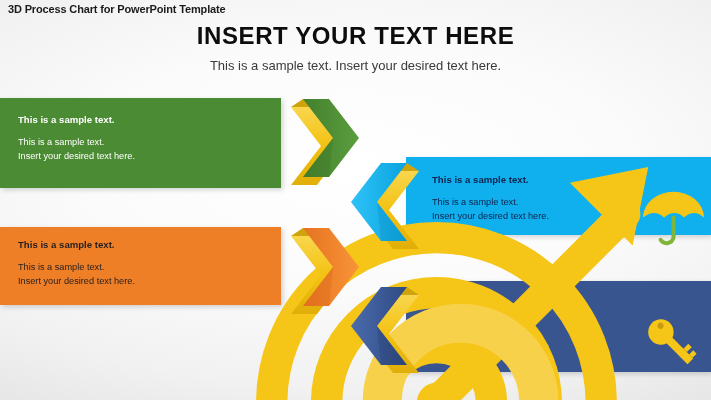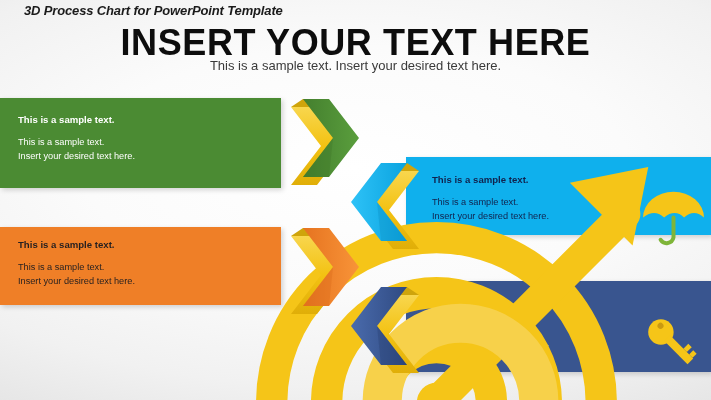--- a/index.html
+++ b/index.html
@@ -9,29 +9,28 @@
     overflow:hidden;
   }
   body {
     background:
       radial-gradient(ellipse 120% 95% at 50% 42%, #ffffff 0%, #fbfbfb 32%, #f1f1f1 58%, #e2e2e2 80%, #d6d6d6 100%);
     position:relative;
   }
 
   
   #slide-title {
-    position:absolute; left:24px; top:3px;
-    font-size:13px; font-weight:bold; color:#1b1b1b;
+    position:absolute; left:8px; top:3px;
+    font-size:11px; font-weight:bold; color:#1b1b1b;
     letter-spacing:-0.15px;
-    font-style:italic;
   }
   #headline {
     position:absolute; left:0; right:0; top:22px;
     text-align:center;
-    font-size:36px; font-weight:bold; color:#0d0d0d;
+    font-size:24px; font-weight:bold; color:#0d0d0d;
     letter-spacing:0.6px;
   }
   #subhead {
     position:absolute; left:0; right:0; top:58px;
     text-align:center;
     font-size:13px; color:#3a3a3a;
   }
 
   
   .panel {

